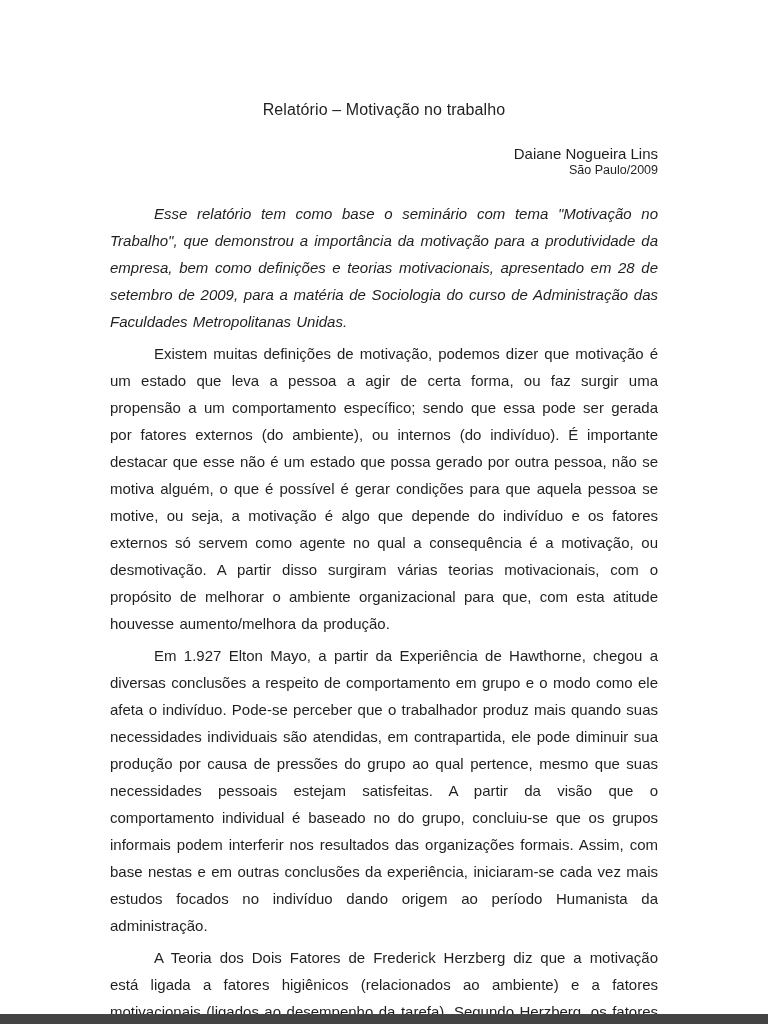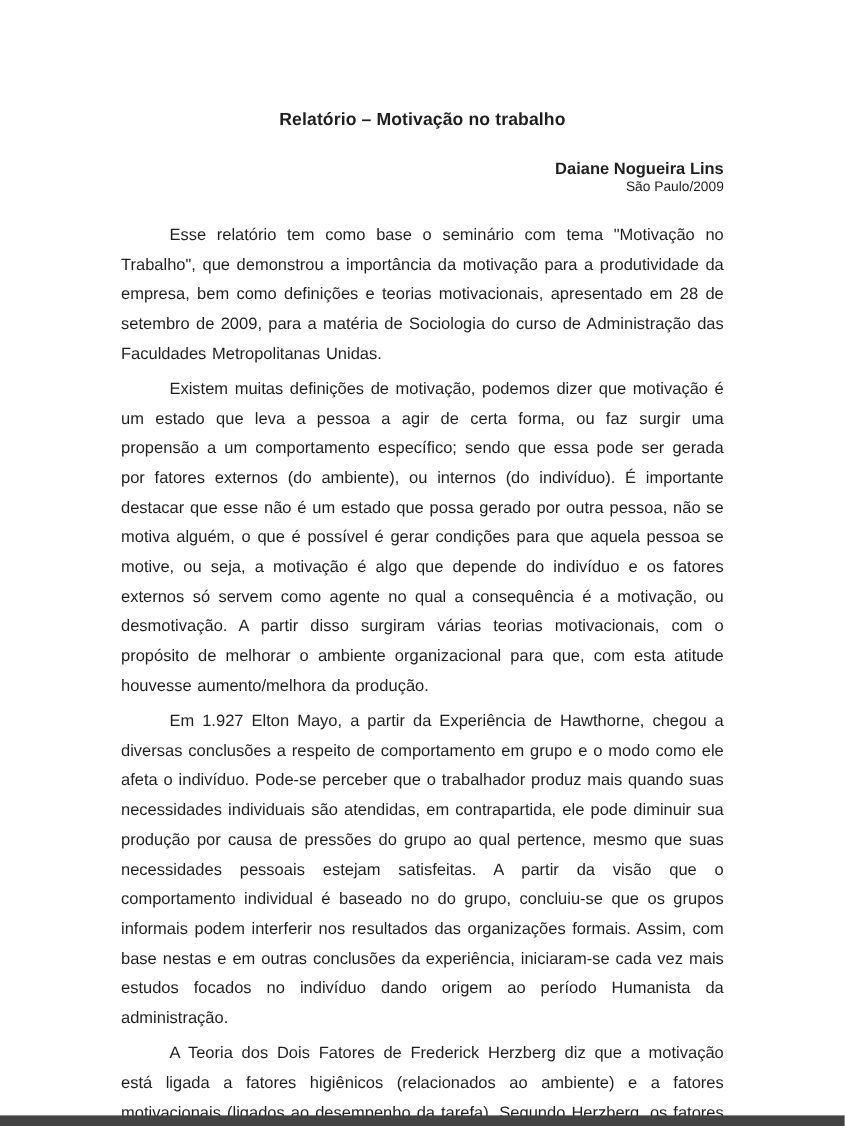--- a/index.html
+++ b/index.html
@@ -19,48 +19,49 @@
   .doc-page {
     position: absolute;
     top: 0;
     left: 110px;
     width: 548px;
   }
   .doc-title {
     margin: 100px 0 0 0;
     font-size: 16px;
     line-height: 20px;
-    font-weight: bold;
+    font-weight: normal;
     text-align: center;
     letter-spacing: 0.1px;
   }
   .byline {
     margin-top: 24px;
     text-align: right;
   }
   .author {
     font-size: 15px;
     line-height: 19px;
-    font-weight: bold;
+    font-weight: normal;
   }
   .place-date {
     font-size: 12.5px;
     line-height: 15px;
     text-align: right;
   }
   .para {
     margin: 5px 0 0 0;
     font-size: 15px;
     line-height: 27px;
     text-align: justify;
     text-indent: 44px;
     word-spacing: 1px;
   }
   .para.first {
     margin-top: 22px;
+    font-style: italic;
   }
   .para.big-gap {
   }
   .viewer-footer {
     position: absolute;
     left: 0;
     bottom: 0;
     width: 768px;
     height: 10px;
   }

